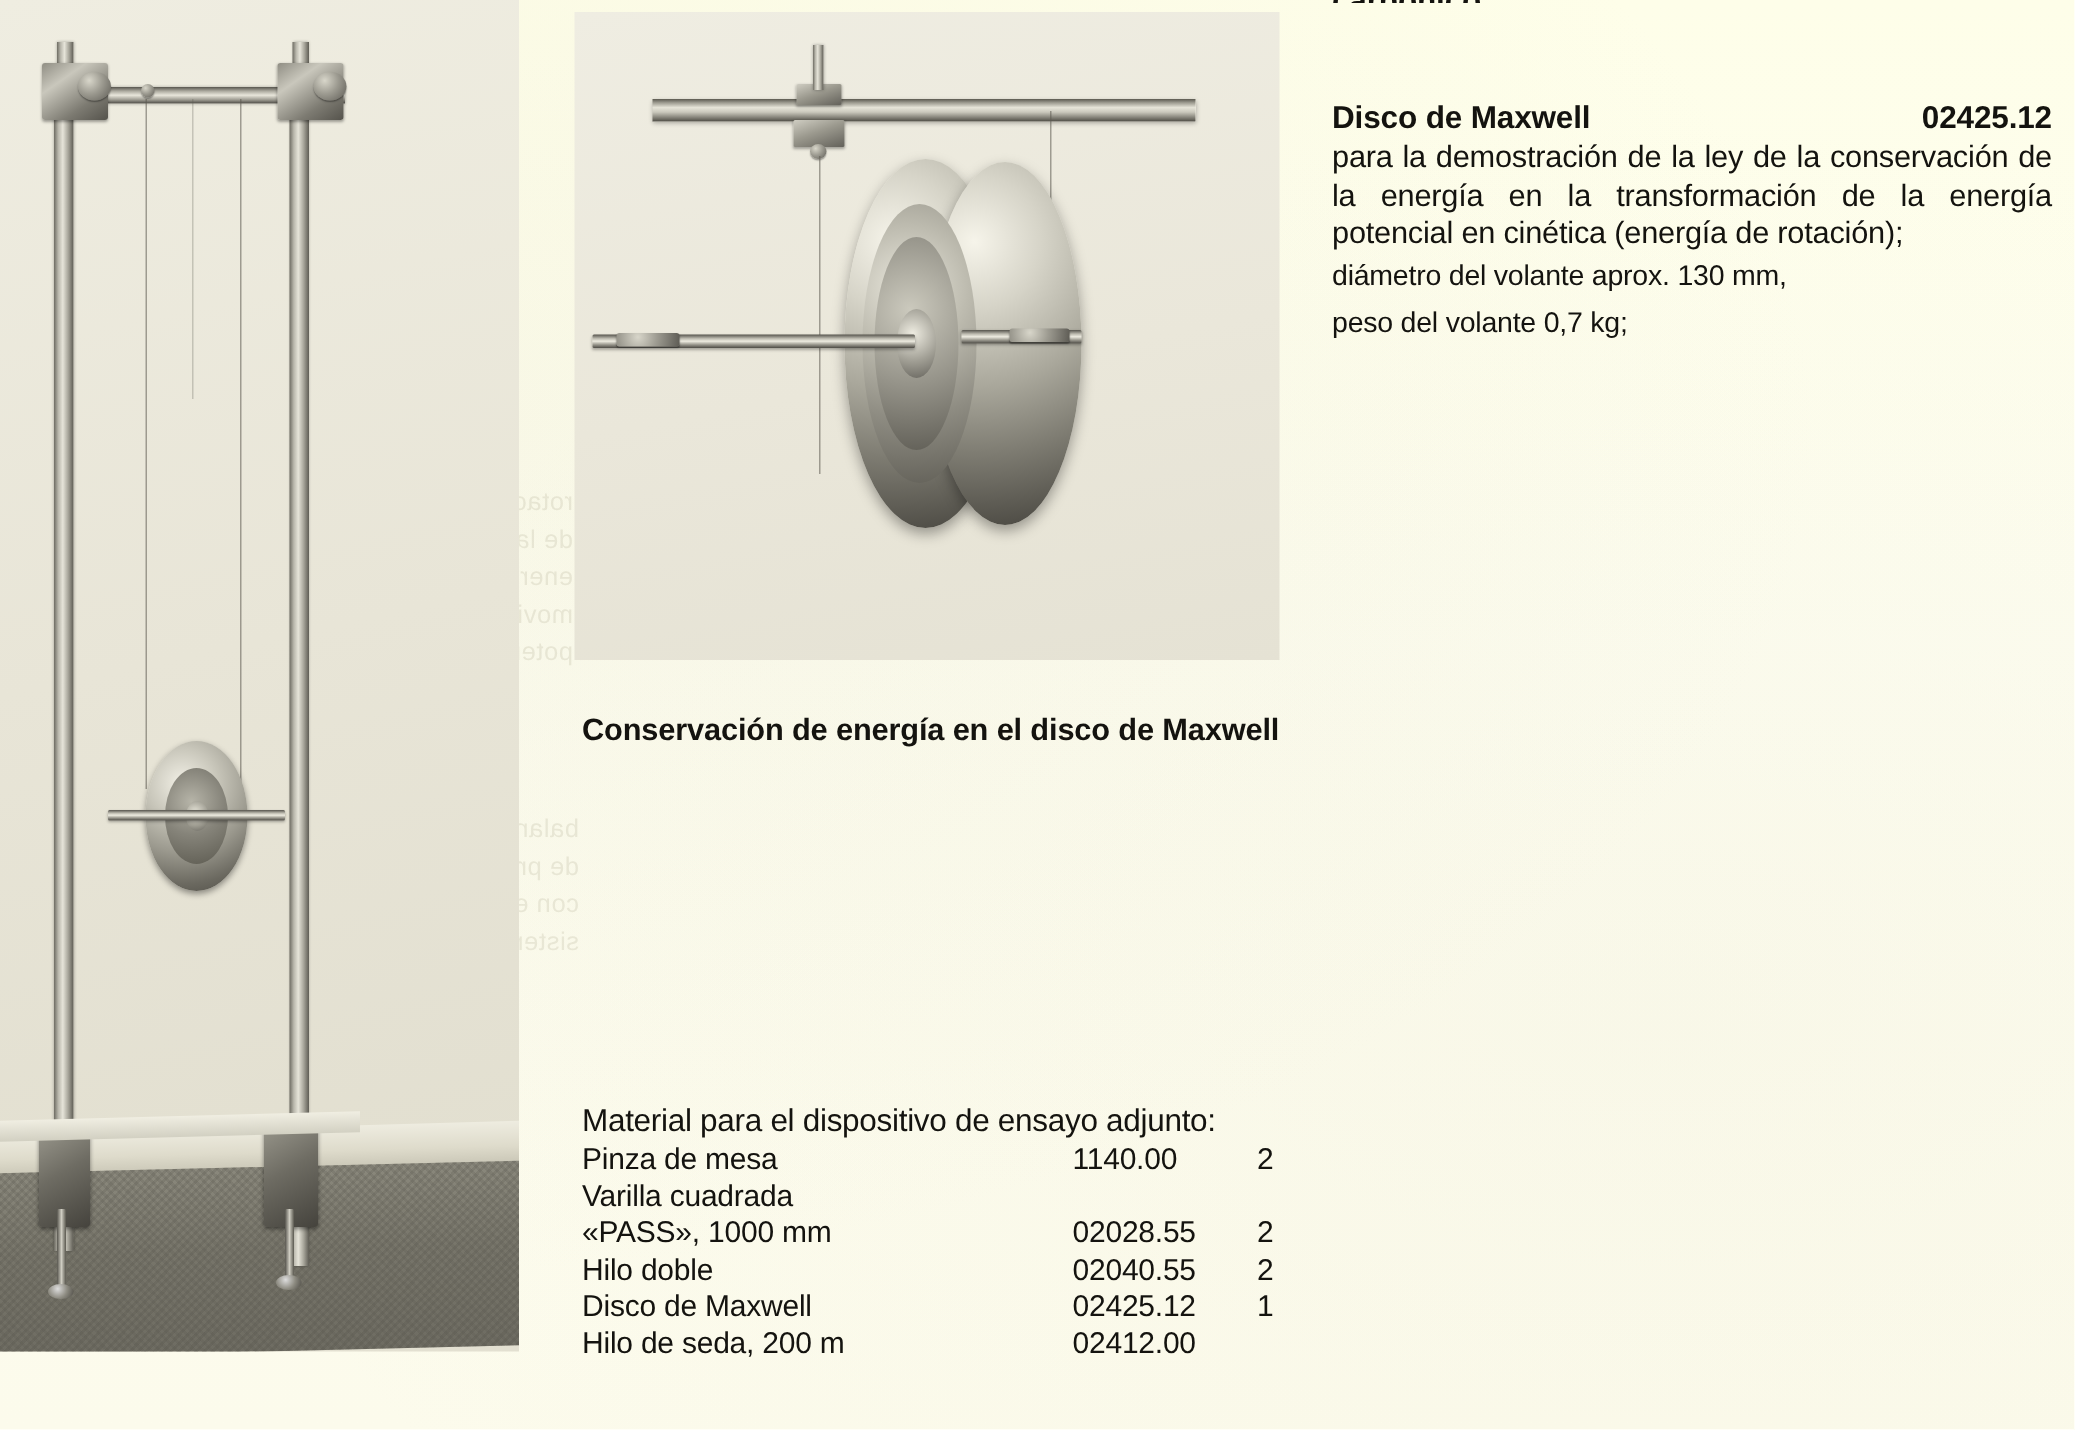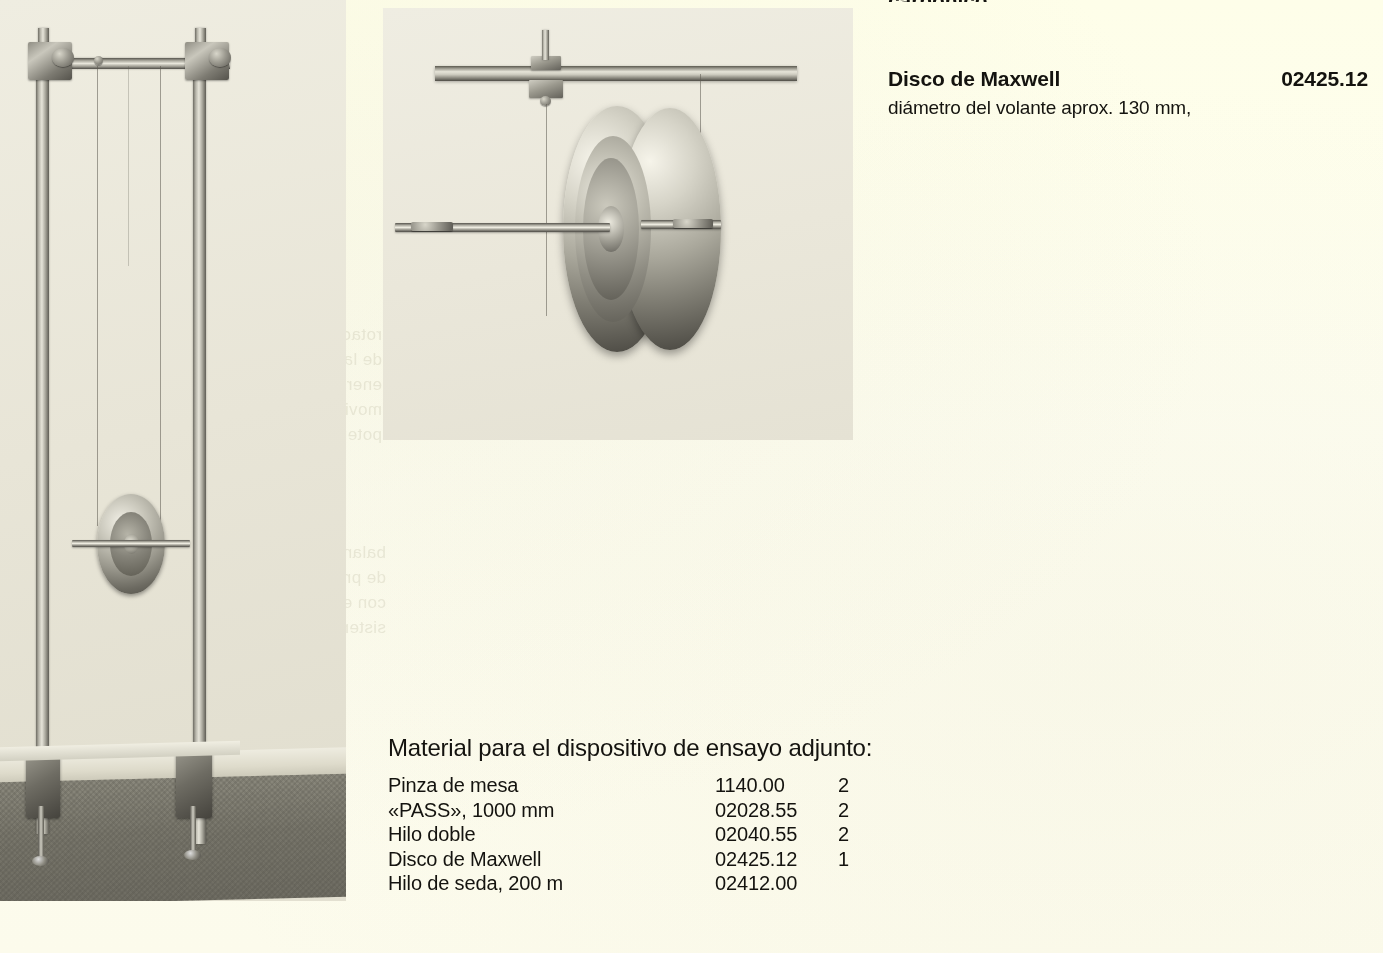--- a/index.html
+++ b/index.html
@@ -265,24 +265,24 @@
   }
 
   
   .parts {
     position: absolute;
     left: 388px;
     top: 735px;
     width: 480px;
   }
   .parts-caption {
-    font-size: 24px;
+    font-size: 21px;
     line-height: 25px;
     letter-spacing: -.2px;
-    margin-bottom: 13px;
+    margin-bottom: 1px;
     white-space: nowrap;
   }
   .parts-row {
     position: relative;
     height: 24.5px;
     font-size: 20px;
     line-height: 24.5px;
     letter-spacing: -.15px;
   }
   .parts-name {
@@ -386,35 +386,43 @@
   </div>
 
   <div class="cut-line">carbónico.</div>
 
   <div class="col-right">
     <div style="height:66px;"></div>
     <div class="heading-row">
       <span>Disco de Maxwell</span>
       <span>02425.12</span>
     </div>
+    <p class="body">para la demostración de la ley de la conservación de la energía en la transformación de la energía potencial en cinética (energía de rotación);</p>
     <div class="spec-line">diámetro del volante aprox. 130 mm,</div>
+    <div class="spec-line">peso del volante 0,7 kg;</div>
   </div>
 
   <div class="col-mid">
+    <h2 class="heading">Conservación de energía en el disco de Maxwell</h2>
   </div>
 
   <div class="parts">
     <div class="parts-caption">Material para el dispositivo de ensayo adjunto:</div>
 
     <div class="parts-row">
       <span class="parts-name">Pinza de mesa</span>
       <span class="parts-code">1140.00</span>
       <span class="parts-qty">2</span>
     </div>
     <div class="parts-row">
+      <span class="parts-name">Varilla cuadrada</span>
+      <span class="parts-code"></span>
+      <span class="parts-qty"></span>
+    </div>
+    <div class="parts-row">
       <span class="parts-name">«PASS», 1000 mm</span>
       <span class="parts-code">02028.55</span>
       <span class="parts-qty">2</span>
     </div>
     <div class="parts-row">
       <span class="parts-name">Hilo doble</span>
       <span class="parts-code">02040.55</span>
       <span class="parts-qty">2</span>
     </div>
     <div class="parts-row">

